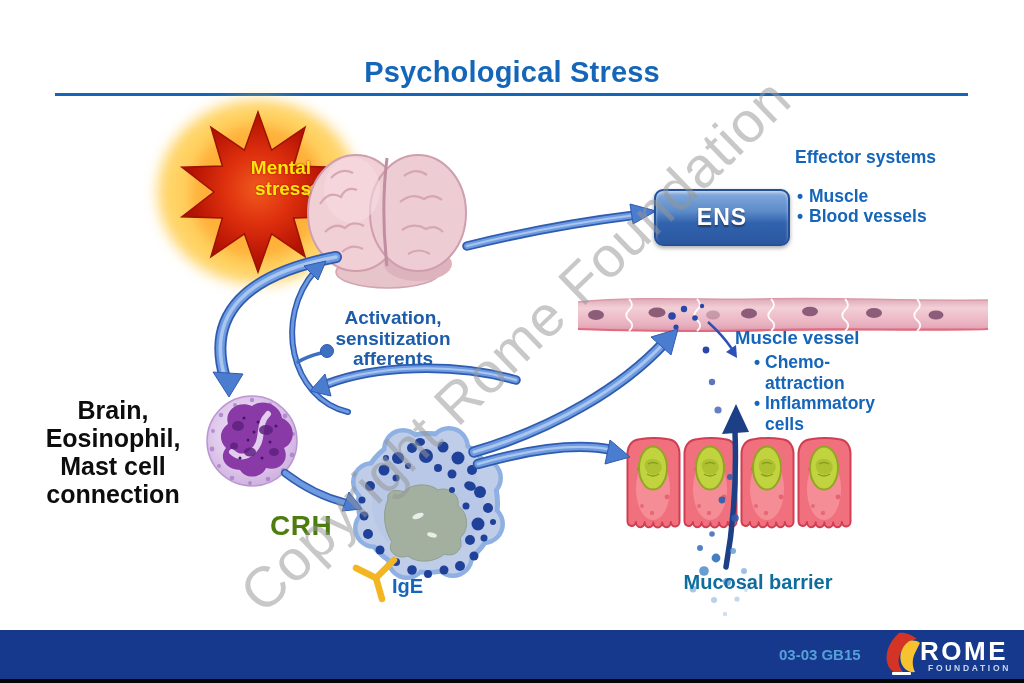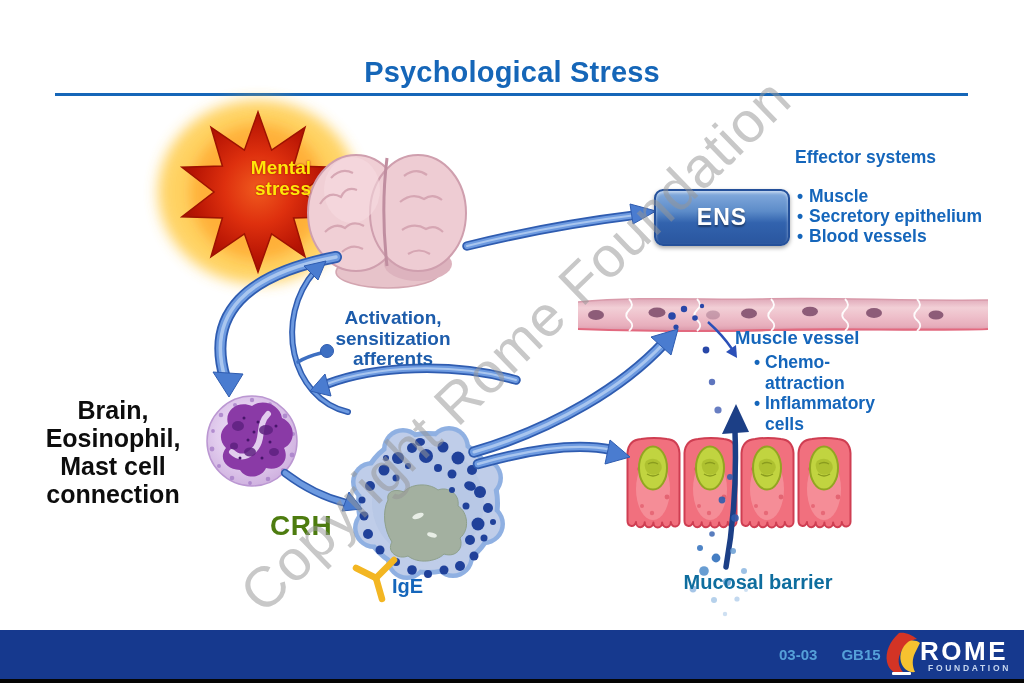--- a/index.html
+++ b/index.html
@@ -39,21 +39,21 @@
   #activation{left:311px;top:308px;width:164px;text-align:center;font-size:19px;line-height:20.5px;color:#1d5cab;}
   #connection{left:16px;top:396px;width:194px;text-align:center;font-size:25px;line-height:28px;color:#0d0d0d;}
   #crh{left:270px;top:510px;font-size:28px;color:#4d7c0f;letter-spacing:.5px;}
   #ige{left:392px;top:575px;font-size:20px;color:var(--label-blue);}
   #mucosal{left:660px;top:571px;width:196px;text-align:center;font-size:20px;color:var(--teal-blue);}
   
   #watermark{left:95px;top:312px;width:840px;text-align:center;font-size:57px;font-weight:400;
     color:#969696;opacity:.52;letter-spacing:1px;transform:rotate(-44deg);z-index:8;pointer-events:none;}
   
   #footer{left:0;top:630px;width:1024px;height:49px;background:var(--footer-bar);z-index:6;}
-  #footer-codes{position:absolute;left:779px;top:16px;display:flex;gap:24px;font-size:15px;font-weight:700;color:var(--footer-code);}
+  #footer-codes{position:absolute;left:779px;top:16px;display:flex;gap:4px;font-size:15px;font-weight:700;color:var(--footer-code);}
   #rome-flame{position:absolute;left:884px;top:2px;}
   #flame-underline{position:absolute;left:892px;top:42px;width:19px;height:2.5px;background:#fff;border-radius:1px;}
   #rome-name{position:absolute;left:920px;top:6px;font-size:26px;font-weight:700;color:#fff;letter-spacing:2.5px;}
   #rome-sub{position:absolute;left:922px;top:33px;font-size:8.5px;font-weight:700;color:#c6d6ee;letter-spacing:2.7px;padding-left:6px;}
   #bottom-strip{left:0;top:679px;width:1024px;height:4px;background:#050505;z-index:7;}
 </style>
 </head>
 <body>
 
 <div id="slide">
@@ -366,21 +366,20 @@
 stress</div>
 
   <div class="abs" id="ens-box">
     <span>ENS</span>
   </div>
 
   <div class="abs info-block" id="effector">
     <div class="hd">Effector systems</div>
     <ul>
       <li>Muscle</li>
-      <li>Secretory epithelium</li>
       <li>Blood vessels</li>
     </ul>
   </div>
 
   <div class="abs info-block" id="bloodvessel-block">
     <div class="hd">Muscle vessel</div>
     <ul>
       <li>Chemo-attraction</li>
       <li>Inflammatory cells</li>
     </ul>

